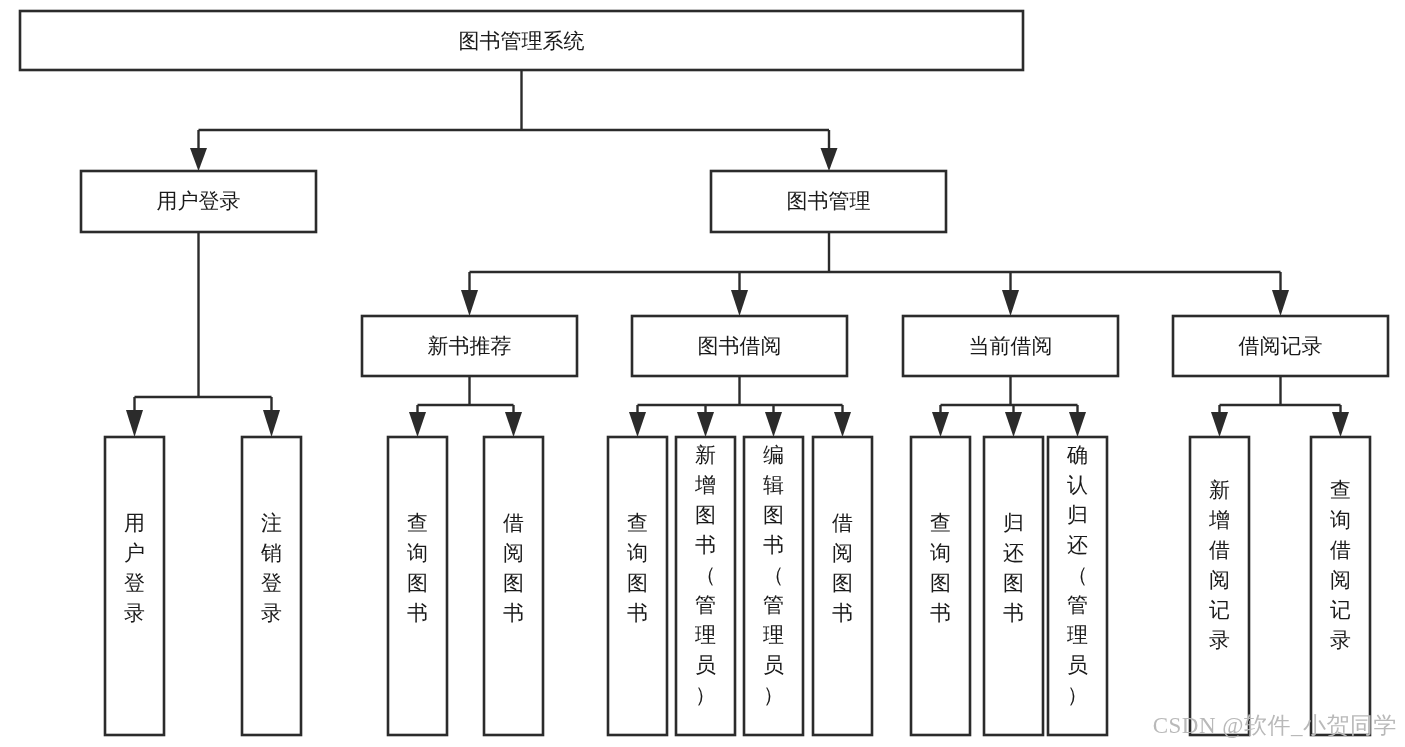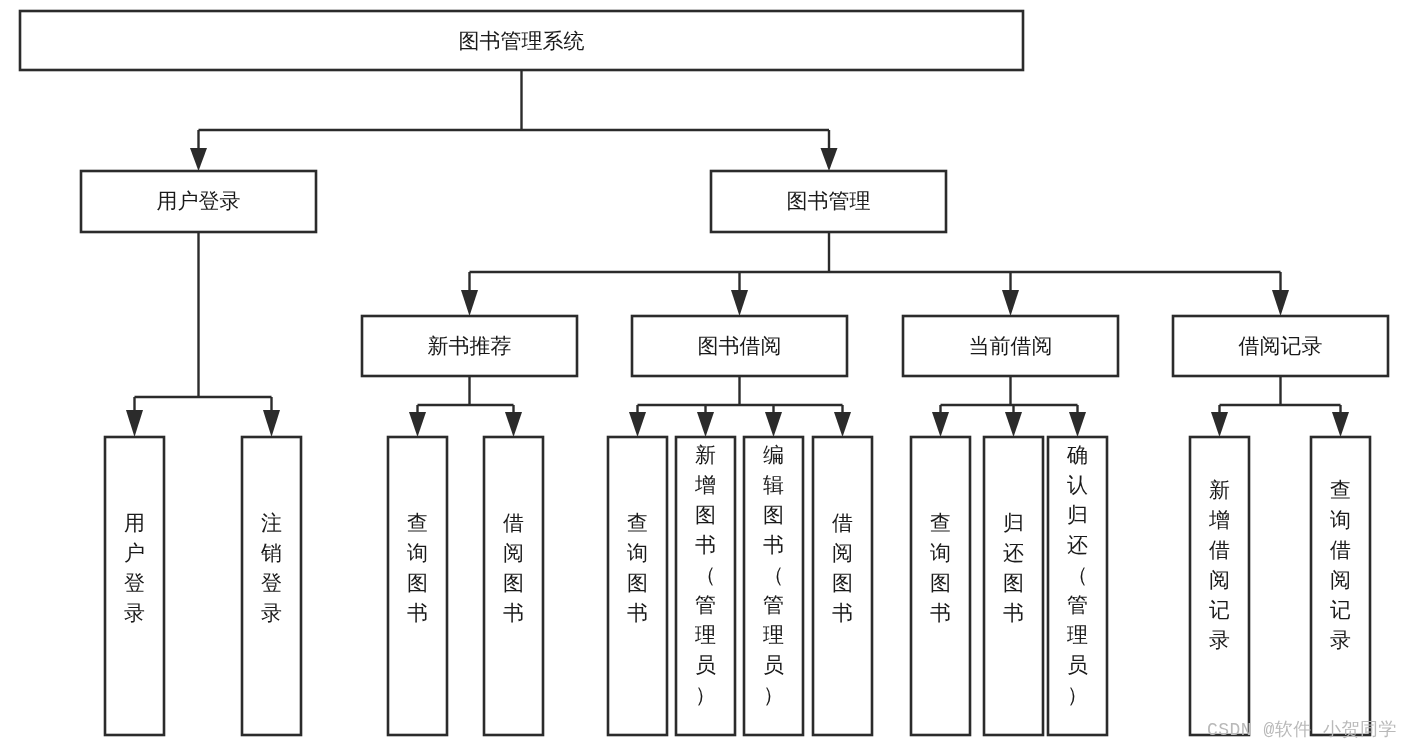--- a/index.html
+++ b/index.html
@@ -51,22 +51,22 @@
     fill: none;
   }
   .arrow-head {
     fill: #2b2b2b;
     stroke: none;
   }
   .watermark {
     position: absolute;
     right: 8px;
     bottom: 6px;
-    font-family: Liberation Mono, monospace;
-    font-size: 18px;
+    font-family: Liberation Serif, serif;
+    font-size: 23px;
     color: #b9b9b9;
     letter-spacing: 0.5px;
     white-space: nowrap;
     user-select: none;
   }
 </style>
 </head>
 <body>
 
 <div id="diagram-root">

